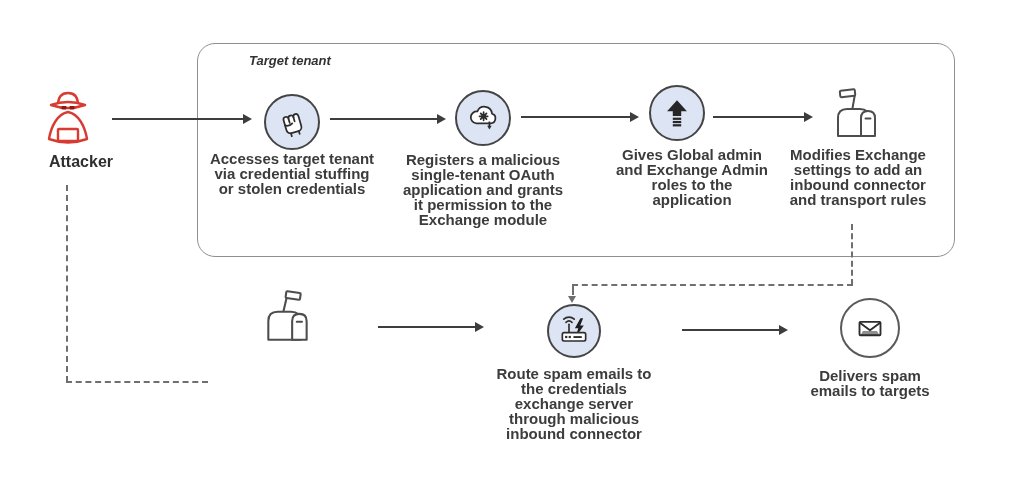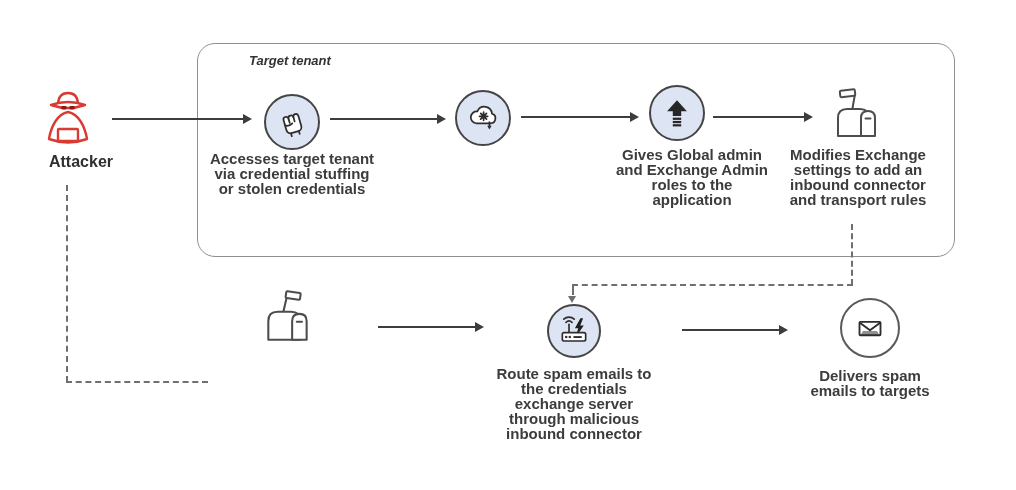--- a/index.html
+++ b/index.html
@@ -87,20 +87,25 @@
 
   <div class="abs circle" style="left:455px;top:90px;">
     <svg width="42" height="42" viewBox="0 0 36 36">
       <path d="M12 22.5 h12.5 a4.2 4.2 0 0 0 1.2-8.2 A6.5 6.5 0 0 0 13.2 12.4 A4.7 4.7 0 0 0 12 22.5 z" fill="#ffffff" stroke="#2d2d2d" stroke-width="1.5" stroke-linejoin="round"></path>
       <path d="M18.5 13 v7 M15 16.5 h7 M16 14 l5 5 M21 14 l-5 5" stroke="#2d2d2d" stroke-width="1.5" stroke-linecap="round"></path>
       <circle cx="18.5" cy="16.5" r="1.7" fill="#2d2d2d"></circle>
       <path d="M23.5 21 v4" stroke="#2d2d2d" stroke-width="1.5"></path>
       <path d="M21.6 24.6 l1.9 3.2 1.9-3.2 z" fill="#2d2d2d"></path>
     </svg>
   </div>
+  <div class="abs caption" style="left:395px;top:152px;">Registers a malicious
+single-tenant OAuth
+application and grants
+it permission to the
+Exchange module</div>
 
   <div class="abs arrow" style="left:521px;top:116px;width:110px;"></div>
 
   <div class="abs circle" style="left:649px;top:85px;">
     <svg width="42" height="42" viewBox="0 0 36 36">
       <path d="M18 7 L26.5 16.5 h-4.9 V20.5 h-7.2 V16.5 H9.5 z" fill="#262626"></path>
       <rect x="14.4" y="22" width="7.2" height="1.9" fill="#262626"></rect>
       <rect x="14.4" y="24.8" width="7.2" height="1.9" fill="#262626"></rect>
       <rect x="14.4" y="27.6" width="7.2" height="1.9" fill="#262626"></rect>
     </svg>

